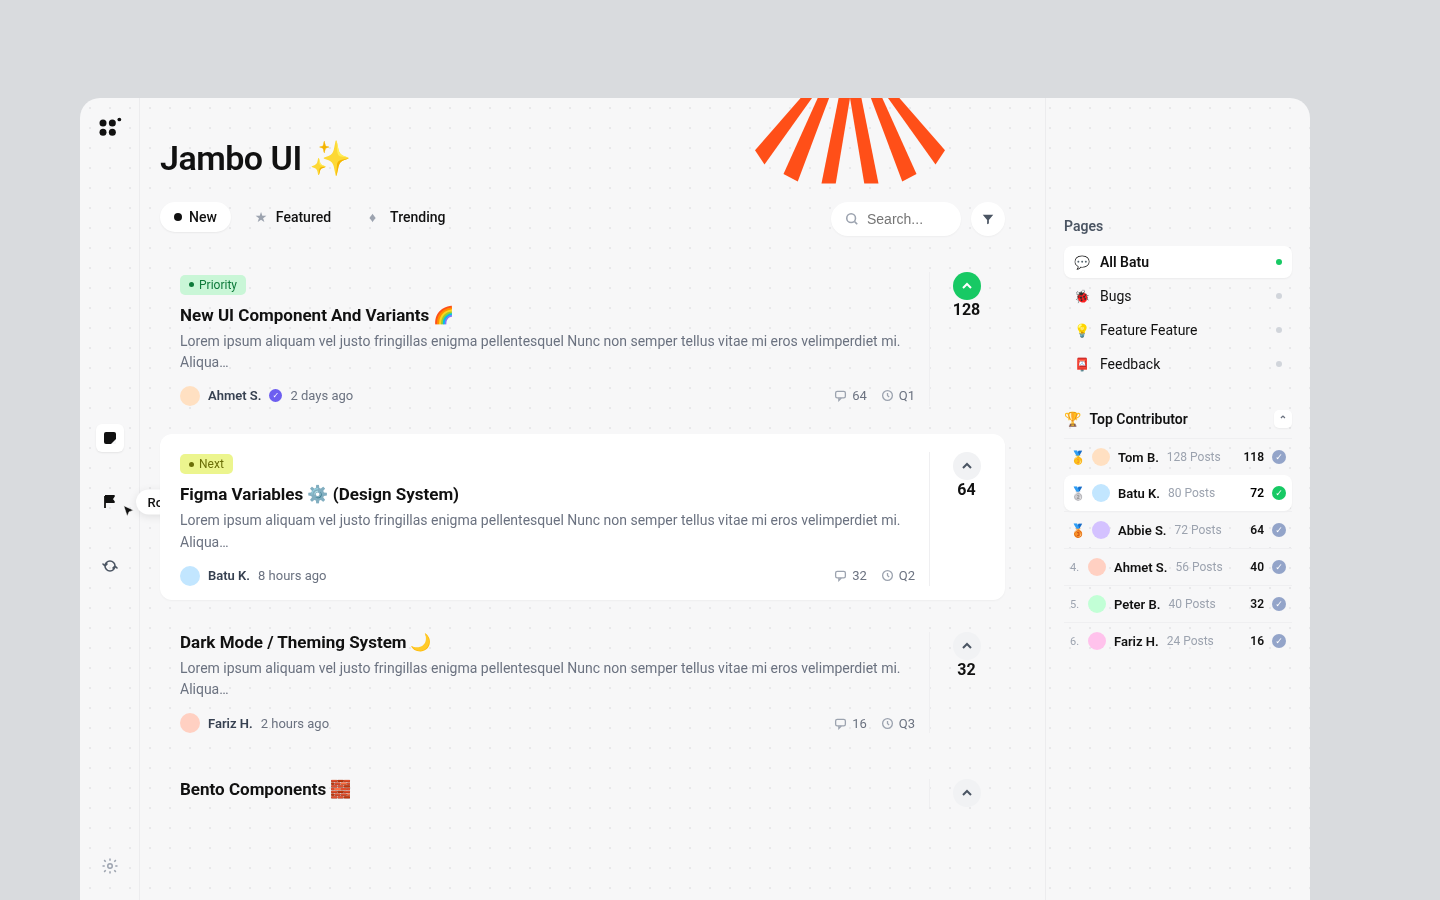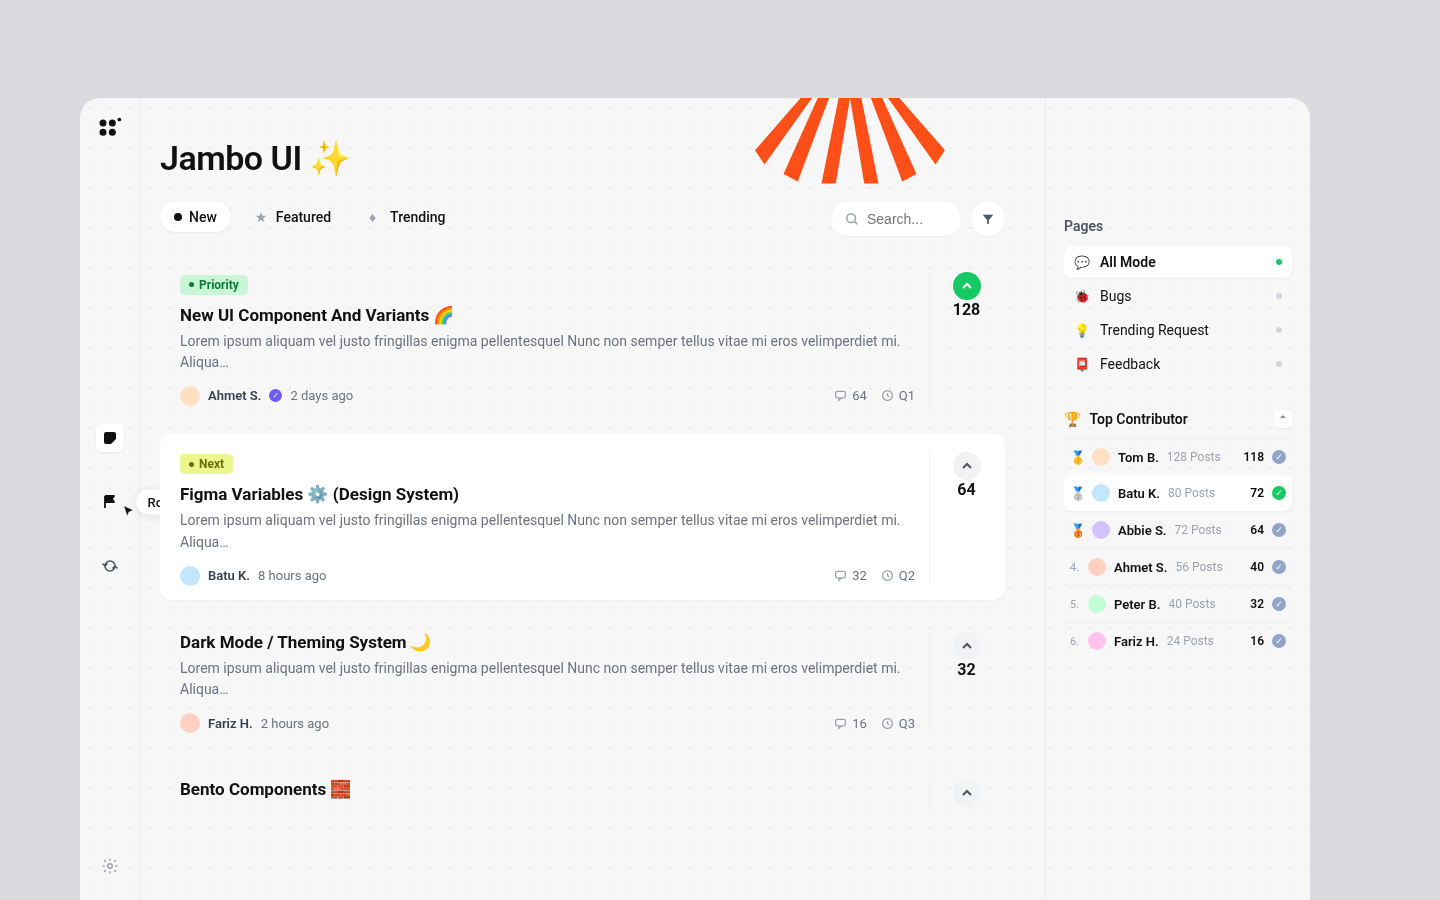--- a/index.html
+++ b/index.html
@@ -146,21 +146,21 @@
 .post-list { display: flex; flex-direction: column; gap: 14px; }
 .post-card {
   display: flex;
   border-radius: 12px;
   padding: 18px 20px 14px;
 }
 .post-card.white { background: #fff; box-shadow: 0 1px 2px rgba(0,0,0,0.04); }
 .post-body { flex: 1; min-width: 0; }
 .post-tag {
   display: inline-flex; align-items: center; gap: 5px;
-  font-size: 12px; font-weight: 700;
+  font-size: 12px; font-weight: 400;
   padding: 3px 9px; border-radius: 5px;
   margin-bottom: 10px;
 }
 .post-tag.priority { background: #c9f6d7; color: #0d7a3a; }
 .post-tag.next { background: #ecf58e; color: #6b6f08; }
 .tag-dot { width: 5px; height: 5px; border-radius: 50%; background: currentColor; }
 .post-title { font-size: 17px; font-weight: 700; margin-bottom: 6px; }
 .post-desc { font-size: 14px; color: #6b7280; line-height: 1.55; margin-bottom: 12px; }
 .post-meta { display: flex; align-items: center; gap: 8px; font-size: 13px; color: #6b7280; }
 .post-meta .author-avatar { width: 20px; height: 20px; border-radius: 50%; }
@@ -454,31 +454,31 @@
         </div>
 
       </div>
     </div>
 
     <div class="right-col">
       <div class="pages-title">Pages</div>
       <div class="pages-list">
         <div class="page-item active">
           <span class="page-emoji">💬</span>
-          <span>All Mode</span>
+          <span>All Batu</span>
           <span class="dot-right"></span>
         </div>
         <div class="page-item">
           <span class="page-emoji">🐞</span>
           <span>Bugs</span>
           <span class="dot-right"></span>
         </div>
         <div class="page-item">
           <span class="page-emoji">💡</span>
-          <span>Trending Request</span>
+          <span>Feature Feature</span>
           <span class="dot-right"></span>
         </div>
         <div class="page-item">
           <span class="page-emoji">📮</span>
           <span>Feedback</span>
           <span class="dot-right"></span>
         </div>
       </div>
 
       <div class="contrib-header">

